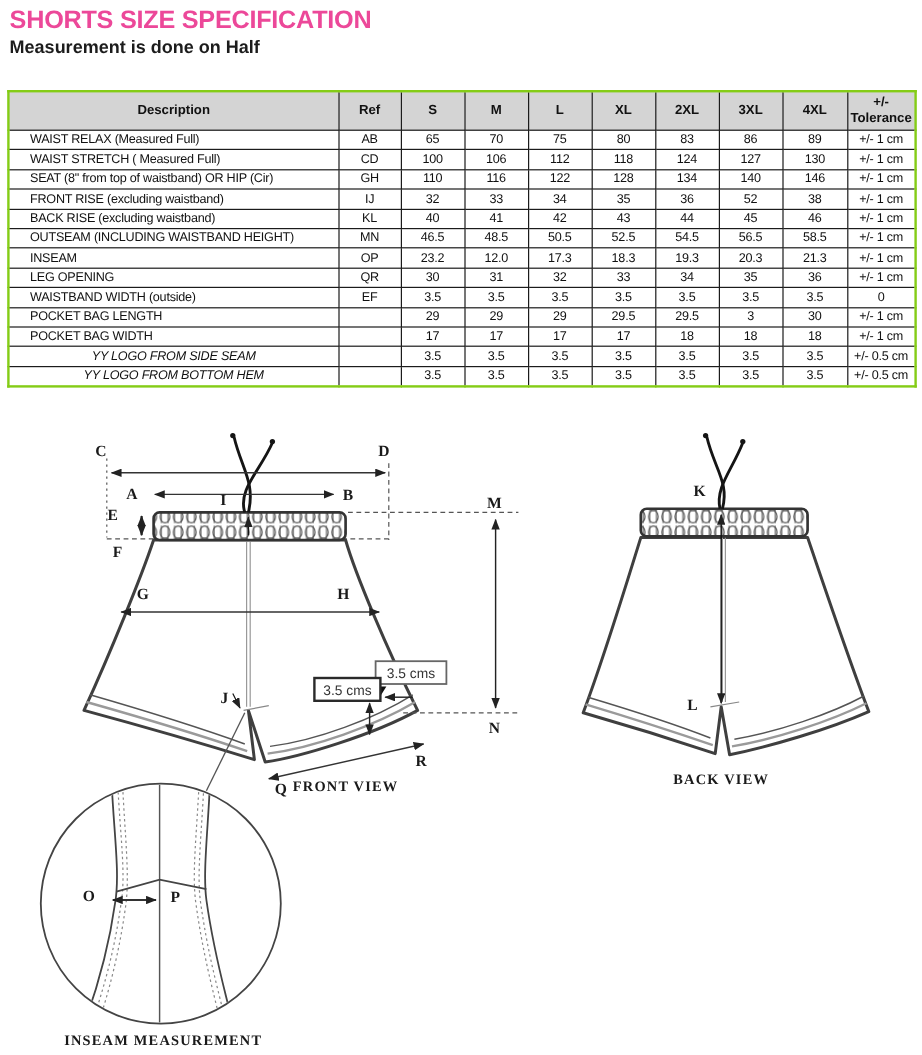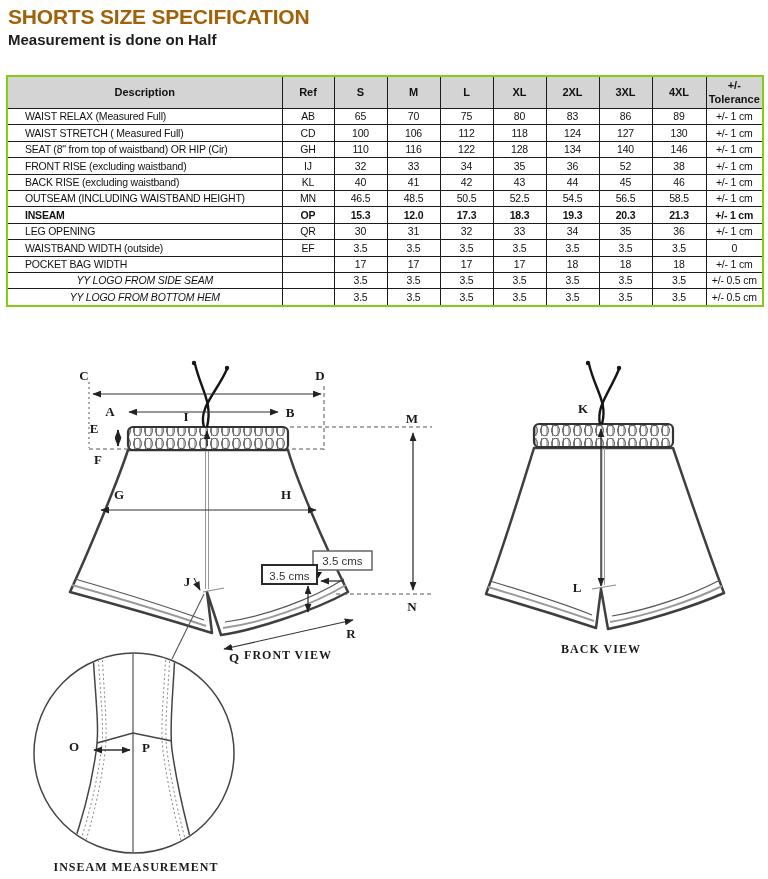--- a/index.html
+++ b/index.html
@@ -1,31 +1,31 @@
 <!DOCTYPE html>
 <html><head>
 <meta charset="utf-8">
 <style>
   html,body{margin:0;padding:0;}
   body{
     width:768px;height:879px;position:relative;background:#fff;overflow:hidden;
     font-family:"Liberation Sans",sans-serif;
   }
   .title{position:absolute;left:8px;top:5px;font-size:21px;font-weight:bold;
-         letter-spacing:-0.2px;color:#a16207;white-space:nowrap;}
+         letter-spacing:-0.2px;color:#ec4899;white-space:nowrap;}
   .subtitle{position:absolute;left:8px;top:31px;font-size:15px;font-weight:bold;color:#1c1c1c;}
   table.spec{position:absolute;left:6px;top:75px;width:756px;border-collapse:collapse;
              table-layout:fixed;border:2px solid #84cc16;}
   table.spec th{background:#d4d4d4;border:1px solid #1b1b1b;font-size:11px;font-weight:bold;
                 height:31px;padding:0 1px;white-space:pre-line;line-height:1.25;color:#111;}
   table.spec td{border:1px solid #1b1b1b;font-size:10.5px;height:15.4px;padding:0 2px;
                 text-align:center;color:#111;line-height:1;letter-spacing:-0.2px;}
   table.spec td.desc{text-align:left;padding-left:17px;}
   table.spec td.c{text-align:center;font-style:italic;}
-  table.spec tr.bold td{font-weight:bold;}
+  table.spec tr.bold td{font-weight:normal;}
   svg#diagram{position:absolute;left:0;top:0;}
   svg text.letter{font-family:"Liberation Serif",serif;font-weight:bold;font-size:13px;
                   fill:#1a1a1a;text-anchor:middle;}
   svg text.caption{font-family:"Liberation Serif",serif;font-weight:bold;font-size:12px;
                    fill:#1a1a1a;text-anchor:middle;letter-spacing:1px;}
   svg text.note{font-family:"Liberation Sans",sans-serif;font-size:11.5px;
                 fill:#333;text-anchor:middle;}
 </style>
 </head>
 <body>
@@ -130,21 +130,21 @@
         <td>50.5</td>
         <td>52.5</td>
         <td>54.5</td>
         <td>56.5</td>
         <td>58.5</td>
         <td>+/- 1 cm</td>
       </tr>
       <tr class="bold">
         <td class="desc">INSEAM</td>
         <td>OP</td>
-        <td>15.3</td>
+        <td>23.2</td>
         <td>12.0</td>
         <td>17.3</td>
         <td>18.3</td>
         <td>19.3</td>
         <td>20.3</td>
         <td>21.3</td>
         <td>+/- 1 cm</td>
       </tr>
       <tr>
         <td class="desc">LEG OPENING</td>
@@ -162,20 +162,32 @@
         <td class="desc">WAISTBAND WIDTH (outside)</td>
         <td>EF</td>
         <td>3.5</td>
         <td>3.5</td>
         <td>3.5</td>
         <td>3.5</td>
         <td>3.5</td>
         <td>3.5</td>
         <td>3.5</td>
         <td>0</td>
+      </tr>
+      <tr>
+        <td class="desc">POCKET BAG LENGTH</td>
+        <td></td>
+        <td>29</td>
+        <td>29</td>
+        <td>29</td>
+        <td>29.5</td>
+        <td>29.5</td>
+        <td>3</td>
+        <td>30</td>
+        <td>+/- 1 cm</td>
       </tr>
       <tr>
         <td class="desc">POCKET BAG WIDTH</td>
         <td></td>
         <td>17</td>
         <td>17</td>
         <td>17</td>
         <td>17</td>
         <td>18</td>
         <td>18</td>

